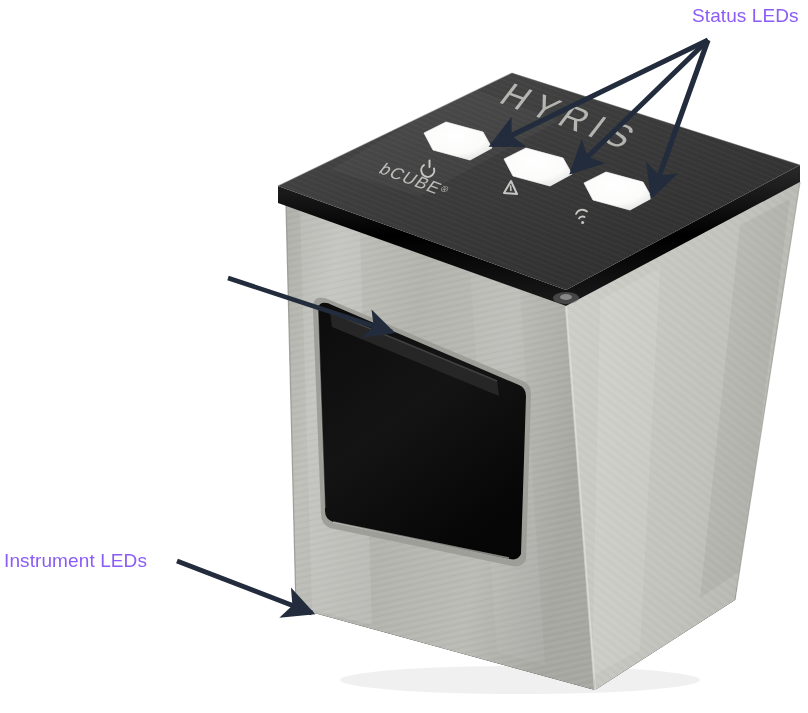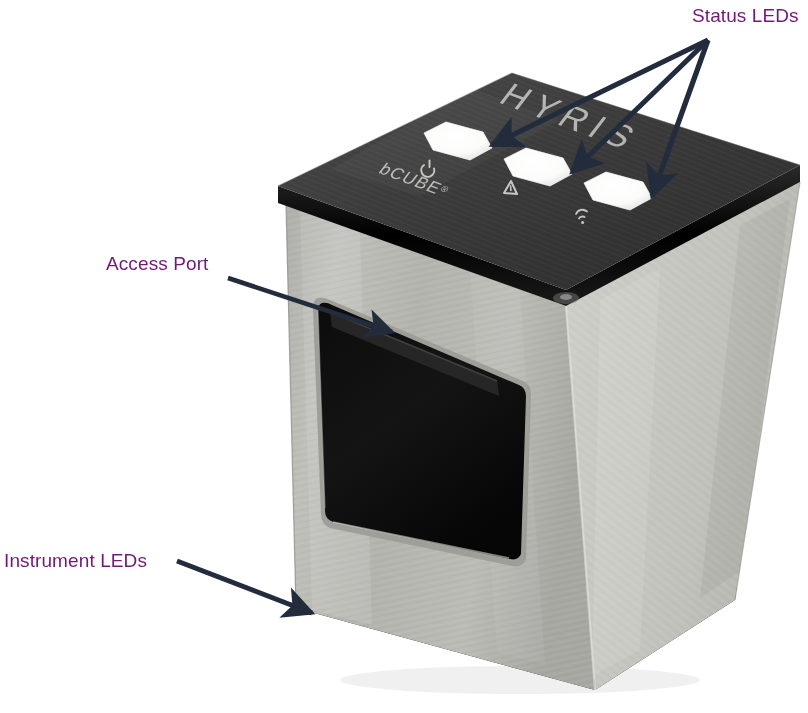--- a/index.html
+++ b/index.html
@@ -7,21 +7,21 @@
   body{
     width:808px;height:713px;overflow:hidden;position:relative;
     font-family:"Liberation Sans","DejaVu Sans",sans-serif;
     -webkit-font-smoothing:antialiased;
   }
   #stage{position:absolute;inset:0;width:808px;height:713px;}
   #svgroot{position:absolute;left:0;top:0;width:808px;height:713px;display:block;}
 
   .callout-label{
     position:absolute;
-    color:#701a75;
+    color:#8b5cf6;
     font-size:19px;
     line-height:23px;
     letter-spacing:0.1px;
     white-space:nowrap;
     font-weight:400;
     user-select:none;
   }
   #label-status-leds{left:692px;top:4px;}
   #label-access-port{left:106px;top:252px;}
   #label-instrument-base{left:4px;top:549px;}
@@ -222,17 +222,16 @@
       <line x1="708" y1="40" x2="652" y2="196" marker-end="url(#arrowHead)"></line>
 
       <line stroke-width="4.6" x1="228" y1="278" x2="392" y2="332" marker-end="url(#arrowHead)"></line>
 
       <line stroke-width="5" x1="177" y1="561" x2="312" y2="613" marker-end="url(#arrowHead)"></line>
     </g>
   </svg>
 
   <div class="callout-label" id="label-status-leds">Status LEDs</div>
 
-  <div class="callout-label" id="label-access-port">Access Port</div>
 
   <div class="callout-label" id="label-instrument-base">Instrument LEDs</div>
 
 </div>
 
 </body></html>

